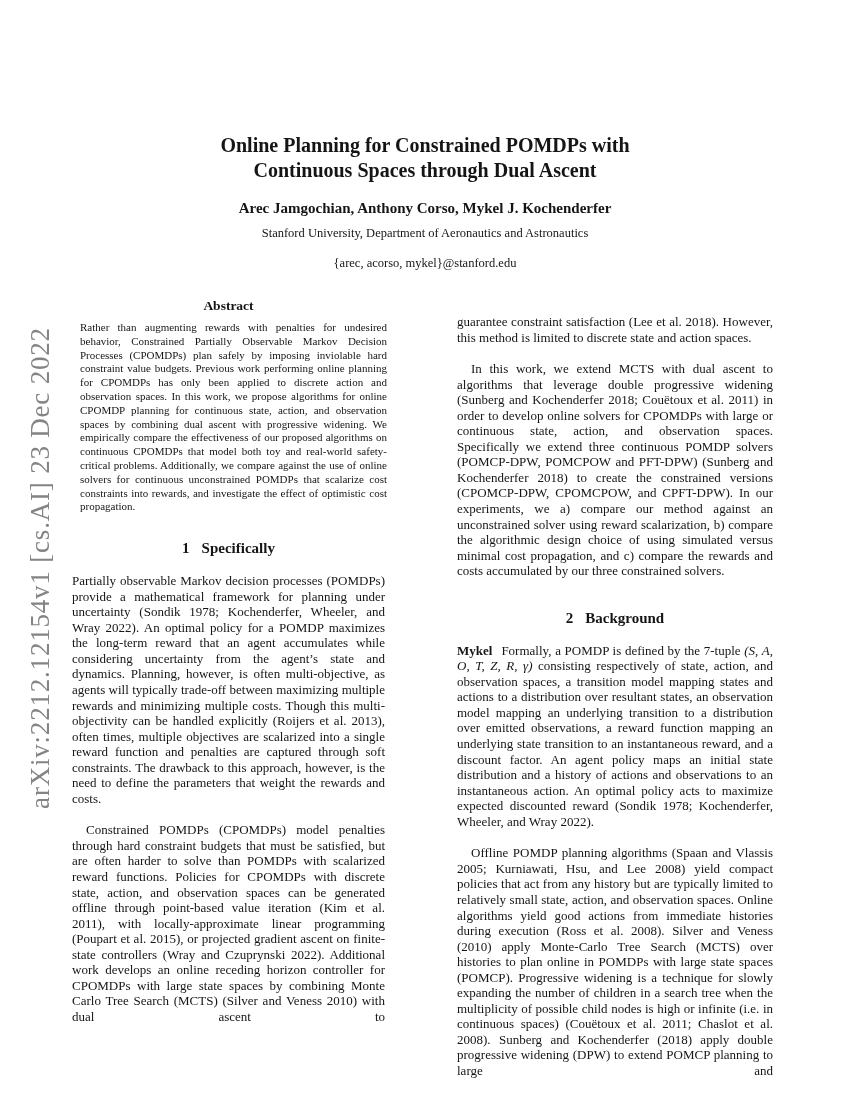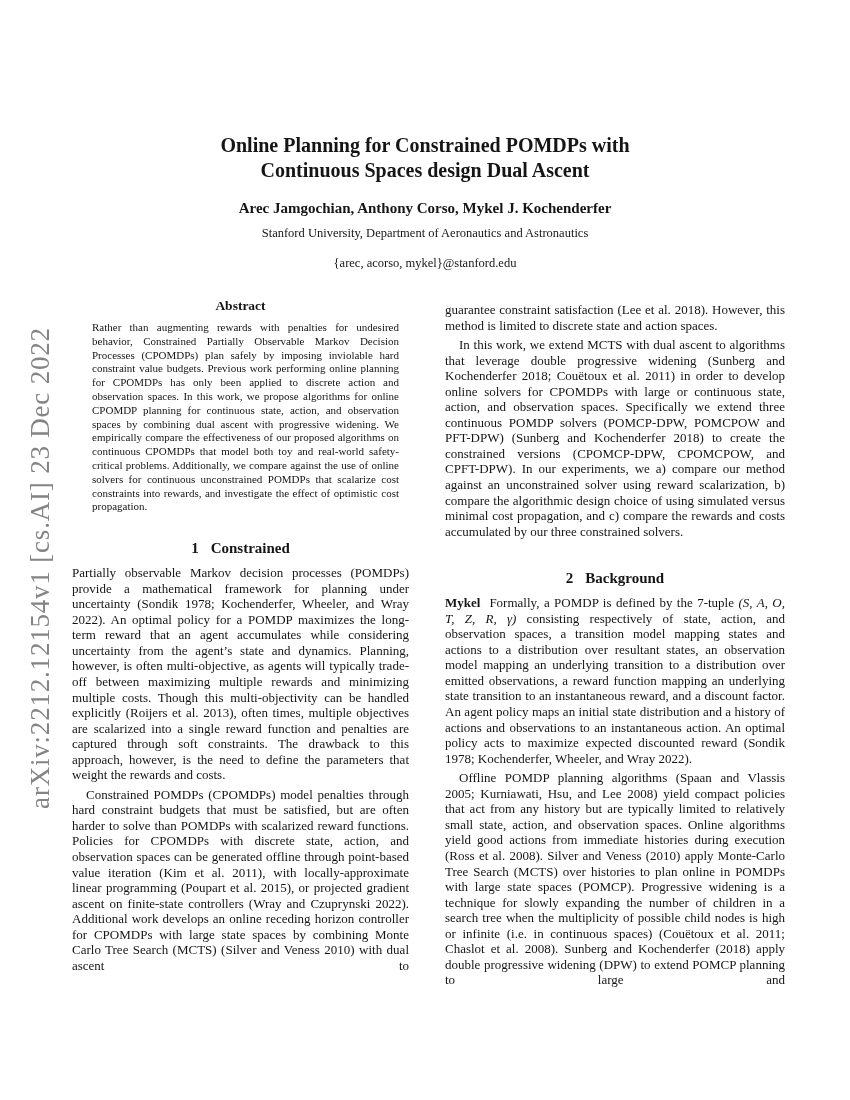--- a/index.html
+++ b/index.html
@@ -45,21 +45,21 @@
   .affil {
     margin-top: 8px;
     font-size: 12.5px;
     line-height: 16px;
   }
   .affil.email { margin-top: 14px; }
   .col {
     position: absolute;
     top: 298px;
   }
-  .col-left  { left: 68px;  width: 345px; }
+  .col-left  { left: 56px;  width: 345px; }
   .col-right { left: 441px; width: 348px; }
   .abstract-heading {
     text-align: center;
     font-weight: bold;
     font-size: 13.5px;
     margin: 0 0 7px 0;
   }
   .abstract-body {
     margin: 0 14px 0 24px;
     font-size: 11px;
@@ -71,52 +71,52 @@
     font-weight: bold;
     font-size: 15px;
     margin: 26px 0 8px 0;
   }
   .section-heading.sec2 { margin-top: 31px; }
   .secnum { margin-right: 12px; }
   p.body {
     font-size: 13px;
     line-height: 15.55px;
     text-align: justify;
-    margin: 4px;
+    margin: 16px;
   }
   p.body.indent { text-indent: 14px; }
   p.body.justify-last { text-align-last: justify; }
   .runin {
     font-weight: bold;
     margin-right: 9px;
   }
   .math { font-style: italic; }
 </style>
 </head>
 <body>
 
 <div class="page">
 
   <div class="watermark">arXiv:2212.12154v1  [cs.AI]  23 Dec 2022</div>
 
   <div class="titleblock">
     <div class="title">
       <span class="tline">Online Planning for Constrained POMDPs with</span>
-      <span class="tline">Continuous Spaces design Dual Ascent</span>
+      <span class="tline">Continuous Spaces through Dual Ascent</span>
     </div>
     <div class="authors">Arec Jamgochian, Anthony Corso, Mykel J. Kochenderfer</div>
     <div class="affil">Stanford University, Department of Aeronautics and Astronautics</div>
     <div class="affil email">{arec, acorso, mykel}@stanford.edu</div>
   </div>
 
   <div class="col col-left">
     <div class="abstract-heading">Abstract</div>
     <p class="abstract-body">Rather than augmenting rewards with penalties for undesired behavior, Constrained Partially Observable Markov Decision Processes (CPOMDPs) plan safely by imposing inviolable hard constraint value budgets. Previous work performing online planning for CPOMDPs has only been applied to discrete action and observation spaces. In this work, we propose algorithms for online CPOMDP planning for continuous state, action, and observation spaces by combining dual ascent with progressive widening. We empirically compare the effectiveness of our proposed algorithms on continuous CPOMDPs that model both toy and real-world safety-critical problems. Additionally, we compare against the use of online solvers for continuous unconstrained POMDPs that scalarize cost constraints into rewards, and investigate the effect of optimistic cost propagation.</p>
 
-    <h2 class="section-heading sec1"><span class="secnum">1</span><span>Constrained</span></h2>
+    <h2 class="section-heading sec1"><span class="secnum">1</span><span>Specifically</span></h2>
 
     <p class="body">Partially observable Markov decision processes (POMDPs) provide a mathematical framework for planning under uncertainty (Sondik 1978; Kochenderfer, Wheeler, and Wray 2022). An optimal policy for a POMDP maximizes the long-term reward that an agent accumulates while considering uncertainty from the agent’s state and dynamics. Planning, however, is often multi-objective, as agents will typically trade-off between maximizing multiple rewards and minimizing multiple costs. Though this multi-objectivity can be handled explicitly (Roijers et al. 2013), often times, multiple objectives are scalarized into a single reward function and penalties are captured through soft constraints. The drawback to this approach, however, is the need to define the parameters that weight the rewards and costs.</p>
     <p class="body indent justify-last">Constrained POMDPs (CPOMDPs) model penalties through hard constraint budgets that must be satisfied, but are often harder to solve than POMDPs with scalarized reward functions. Policies for CPOMDPs with discrete state, action, and observation spaces can be generated offline through point-based value iteration (Kim et al. 2011), with locally-approximate linear programming (Poupart et al. 2015), or projected gradient ascent on finite-state controllers (Wray and Czuprynski 2022). Additional work develops an online receding horizon controller for CPOMDPs with large state spaces by combining Monte Carlo Tree Search (MCTS) (Silver and Veness 2010) with dual ascent to</p>
   </div>
 
   <div class="col col-right">
     <p class="body">guarantee constraint satisfaction (Lee et al. 2018). However, this method is limited to discrete state and action spaces.</p>
     <p class="body indent">In this work, we extend MCTS with dual ascent to algorithms that leverage double progressive widening (Sunberg and Kochenderfer 2018; Couëtoux et al. 2011) in order to develop online solvers for CPOMDPs with large or continuous state, action, and observation spaces. Specifically we extend three continuous POMDP solvers (POMCP-DPW, POMCPOW and PFT-DPW) (Sunberg and Kochenderfer 2018) to create the constrained versions (CPOMCP-DPW, CPOMCPOW, and CPFT-DPW). In our experiments, we a) compare our method against an unconstrained solver using reward scalarization, b) compare the algorithmic design choice of using simulated versus minimal cost propagation, and c) compare the rewards and costs accumulated by our three constrained solvers.</p>
 
     <h2 class="section-heading sec2"><span class="secnum">2</span><span>Background</span></h2>

